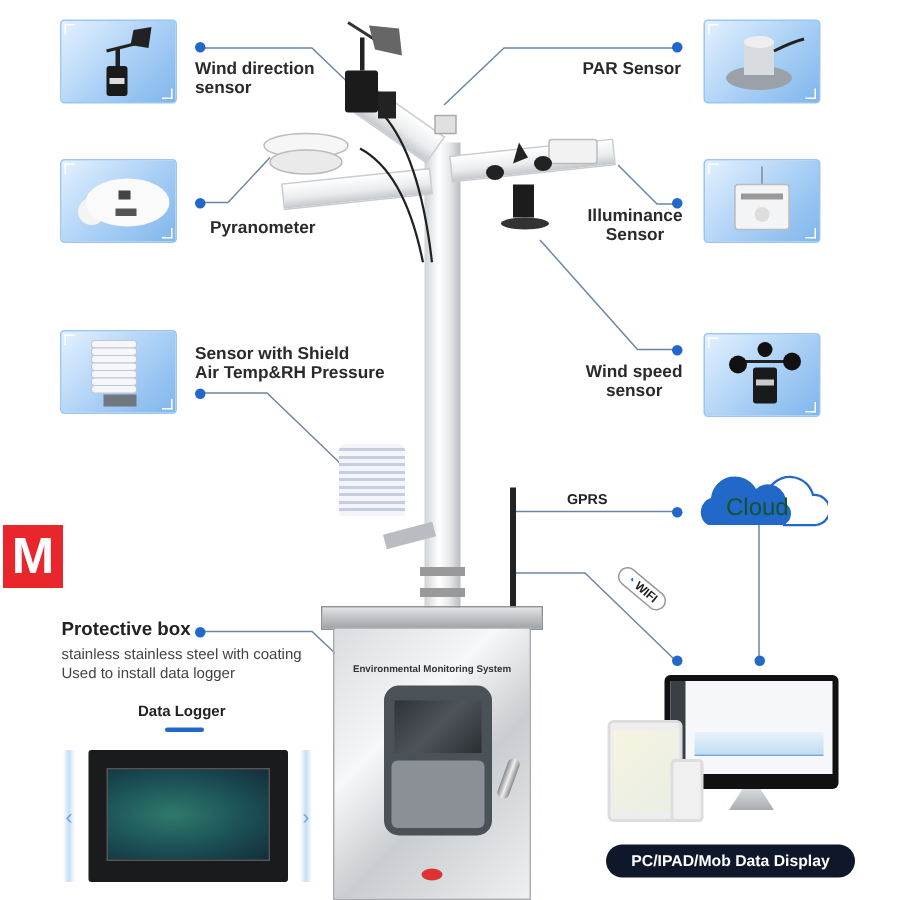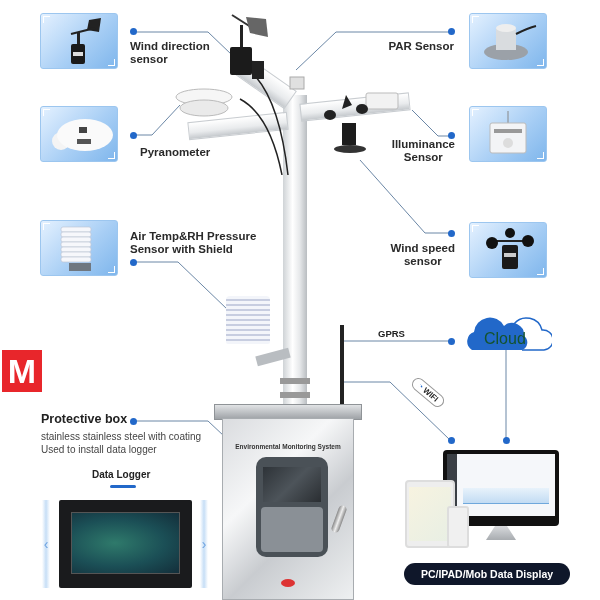--- a/index.html
+++ b/index.html
@@ -147,22 +147,22 @@
 </div>
 
 <div class="label" style="left:130px;top:40px;">
   <div>Wind direction</div>
   <div>sensor</div>
 </div>
 <div class="label" style="left:140px;top:146px;">
   <div>Pyranometer</div>
 </div>
 <div class="label" style="left:130px;top:230px;">
+  <div>Sensor with Shield</div>
   <div>Air Temp&amp;RH Pressure</div>
-  <div>Sensor with Shield</div>
 </div>
 <div class="label right" style="right:146px;top:40px;">
   <div>PAR Sensor</div>
 </div>
 <div class="label right" style="right:145px;top:138px;">
   <div>Illuminance</div>
   <div>Sensor</div>
 </div>
 <div class="label right" style="right:145px;top:242px;">
   <div>Wind speed</div>

